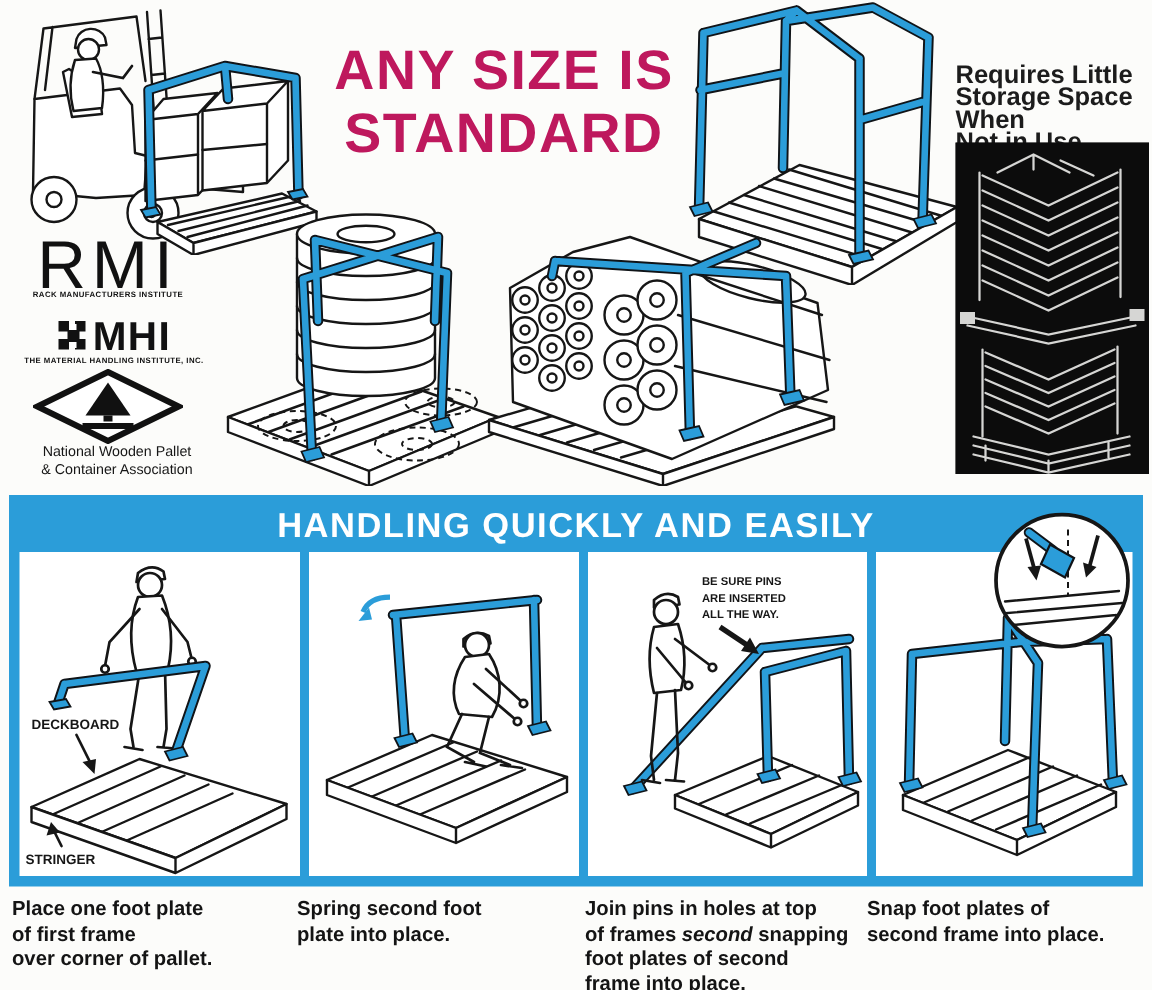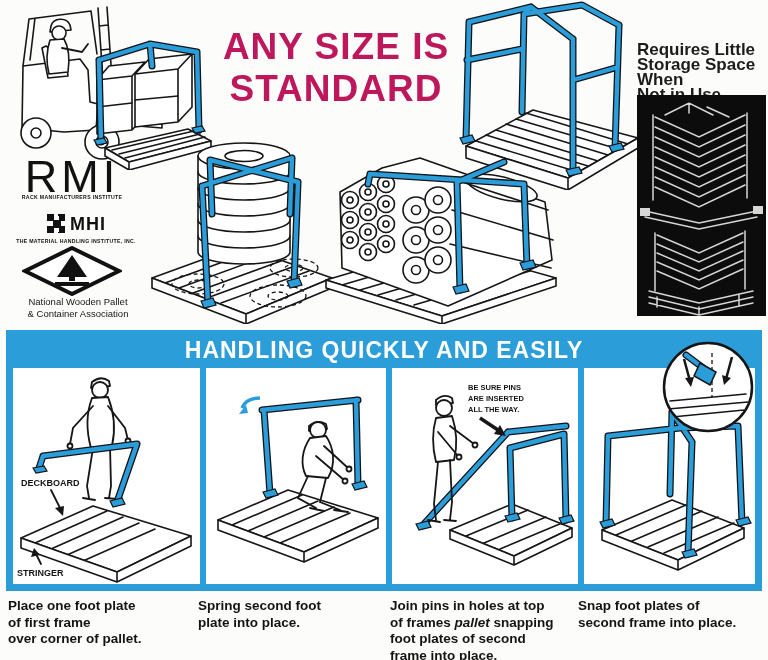--- a/index.html
+++ b/index.html
@@ -22,21 +22,21 @@
          font-size:37px;line-height:42px;font-weight:800;letter-spacing:1px;white-space:pre-line;}
   .storage-note{left:637px;top:42px;width:130px;font-size:17px;line-height:15px;
          font-weight:700;color:#1c1c1c;white-space:pre-line;}
   .photo{left:637px;top:95px;width:129px;height:221px;background:#0c0c0c;}
 
   .logo-rmi{left:20px;top:161px;width:104px;text-align:center;color:#111;}
   .rmi-abbr{font-size:45px;line-height:32px;font-weight:400;letter-spacing:4px;}
   .logo-tag{font-size:5.2px;letter-spacing:.3px;font-weight:700;color:#111;margin-top:1px;}
   .logo-mhi{left:16px;top:211px;width:120px;text-align:center;color:#111;}
   .mhi-row{display:flex;align-items:center;justify-content:center;gap:2px;}
-  .mhi-abbr{font-size:18px;line-height:26px;font-weight:800;letter-spacing:1px;}
+  .mhi-abbr{font-size:27px;line-height:26px;font-weight:800;letter-spacing:1px;}
   .logo-nwpca-text{left:8px;top:296px;width:140px;text-align:center;font-size:9.5px;
          line-height:12px;font-weight:400;color:#161616;white-space:pre-line;}
 
   .assembly-box{left:6px;top:330px;width:756px;height:261px;background:#2b9dd9;}
   .assembly-header{height:38px;line-height:40px;text-align:center;color:#ffffff;
          font-weight:800;font-size:23px;letter-spacing:1px;}
   .panels{position:absolute;left:7px;right:7px;top:38px;bottom:7px;display:flex;gap:6px;}
   .panel{background:#ffffff;position:relative;overflow:visible;}
   .p1{width:187px;} .p2{width:180px;} .p3{width:186px;} .p4{width:171px;}
   .inset{left:660px;top:339px;width:96px;height:96px;}
@@ -344,19 +344,19 @@
       <polygon points="64,46 62,36 71,39" fill="#161616"></polygon>
     </g>
   </svg>
 
   <div class="cap cap1"><span>Place one foot plate
 of first frame
 over corner of pallet.</span></div>
   <div class="cap cap2"><span>Spring second foot
 plate into place.</span></div>
   <div class="cap cap3"><span>Join pins in holes at top
-of frames </span><span style="font-style: italic;">pallet</span><span> snapping
+of frames </span><span style="font-style: italic;">second</span><span> snapping
 foot plates of second
 frame into place.</span></div>
   <div class="cap cap4"><span>Snap foot plates of
 second frame into place.</span></div>
 
 </div>
 
 </body></html>

